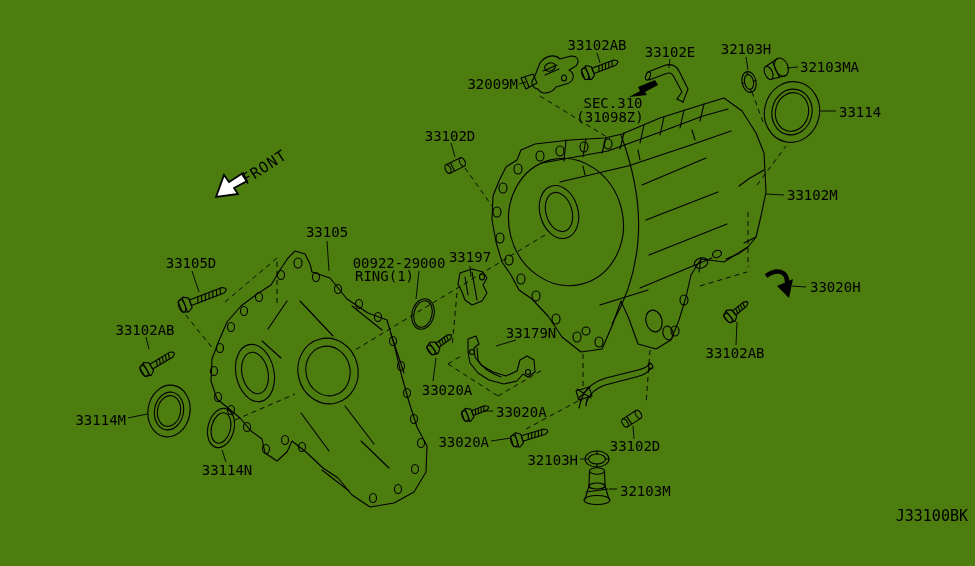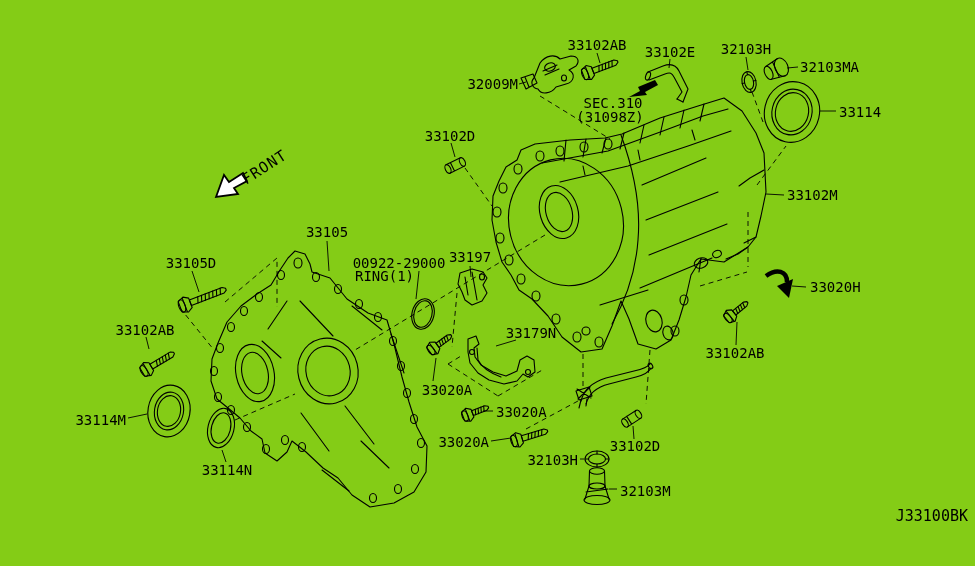--- a/index.html
+++ b/index.html
@@ -1,16 +1,16 @@
 <!DOCTYPE html>
 <html><head>
 <meta charset="utf-8">
 <style>
   html,body{margin:0;padding:0;background:#e8e8e8;}
-  .stage{position:relative;width:975px;height:566px;background:#84cc16;overflow:hidden;}
+  .stage{position:relative;width:975px;height:566px;background:#4d7c0f;overflow:hidden;}
   svg{display:block;}
   svg text{font-family:"DejaVu Sans Mono","Liberation Mono",monospace;font-size:14px;fill:#000;}
   svg text.t-code{font-size:15px;}
   svg text.t-front{font-size:15px;letter-spacing:1px;}
   .ln{stroke:#000;stroke-width:1.1;fill:none;stroke-linejoin:round;stroke-linecap:round;}
   .thin{stroke:#000;stroke-width:0.9;fill:none;}
   .dash{stroke:#000;stroke-width:0.9;fill:none;stroke-dasharray:5 4;}
   .solidfill{fill:#000;stroke:none;}
   .hollow{fill:#fff;stroke:#000;stroke-width:1.8;stroke-linejoin:miter;}
 </style>

